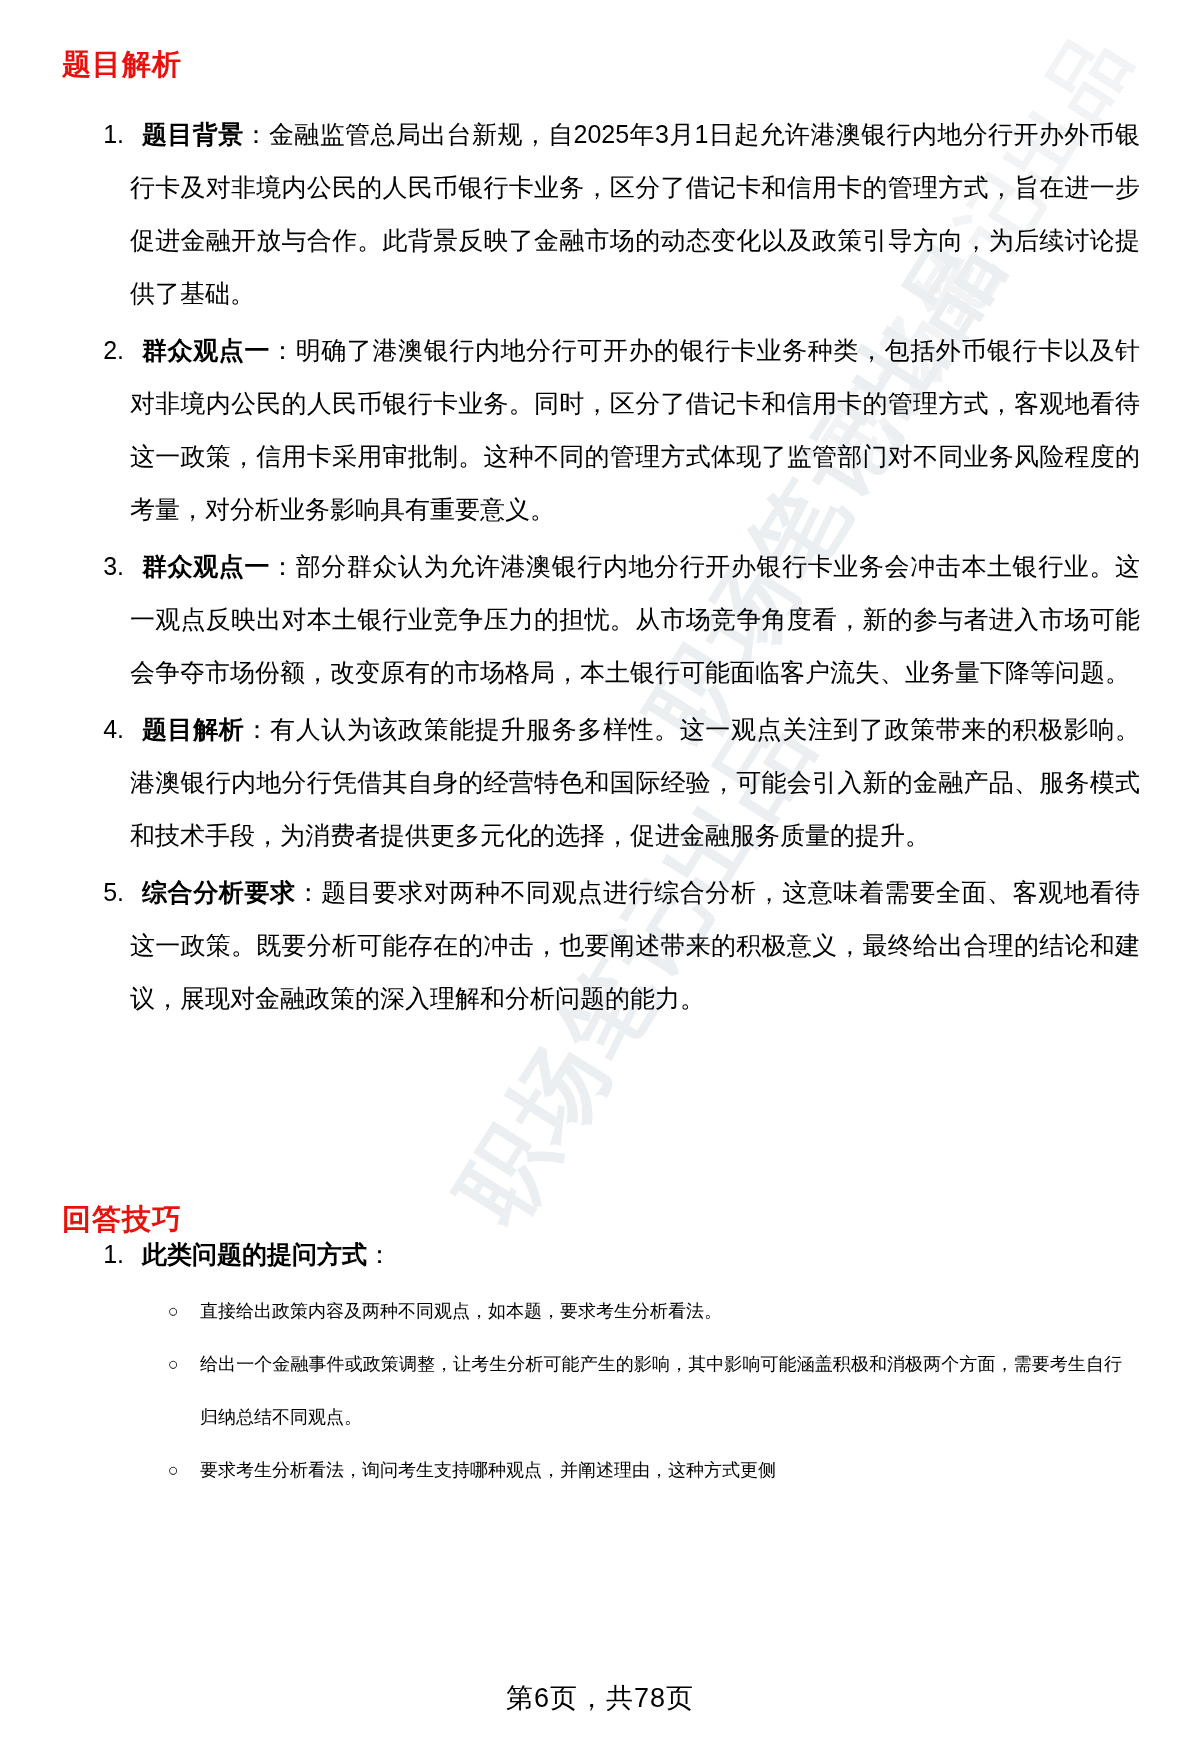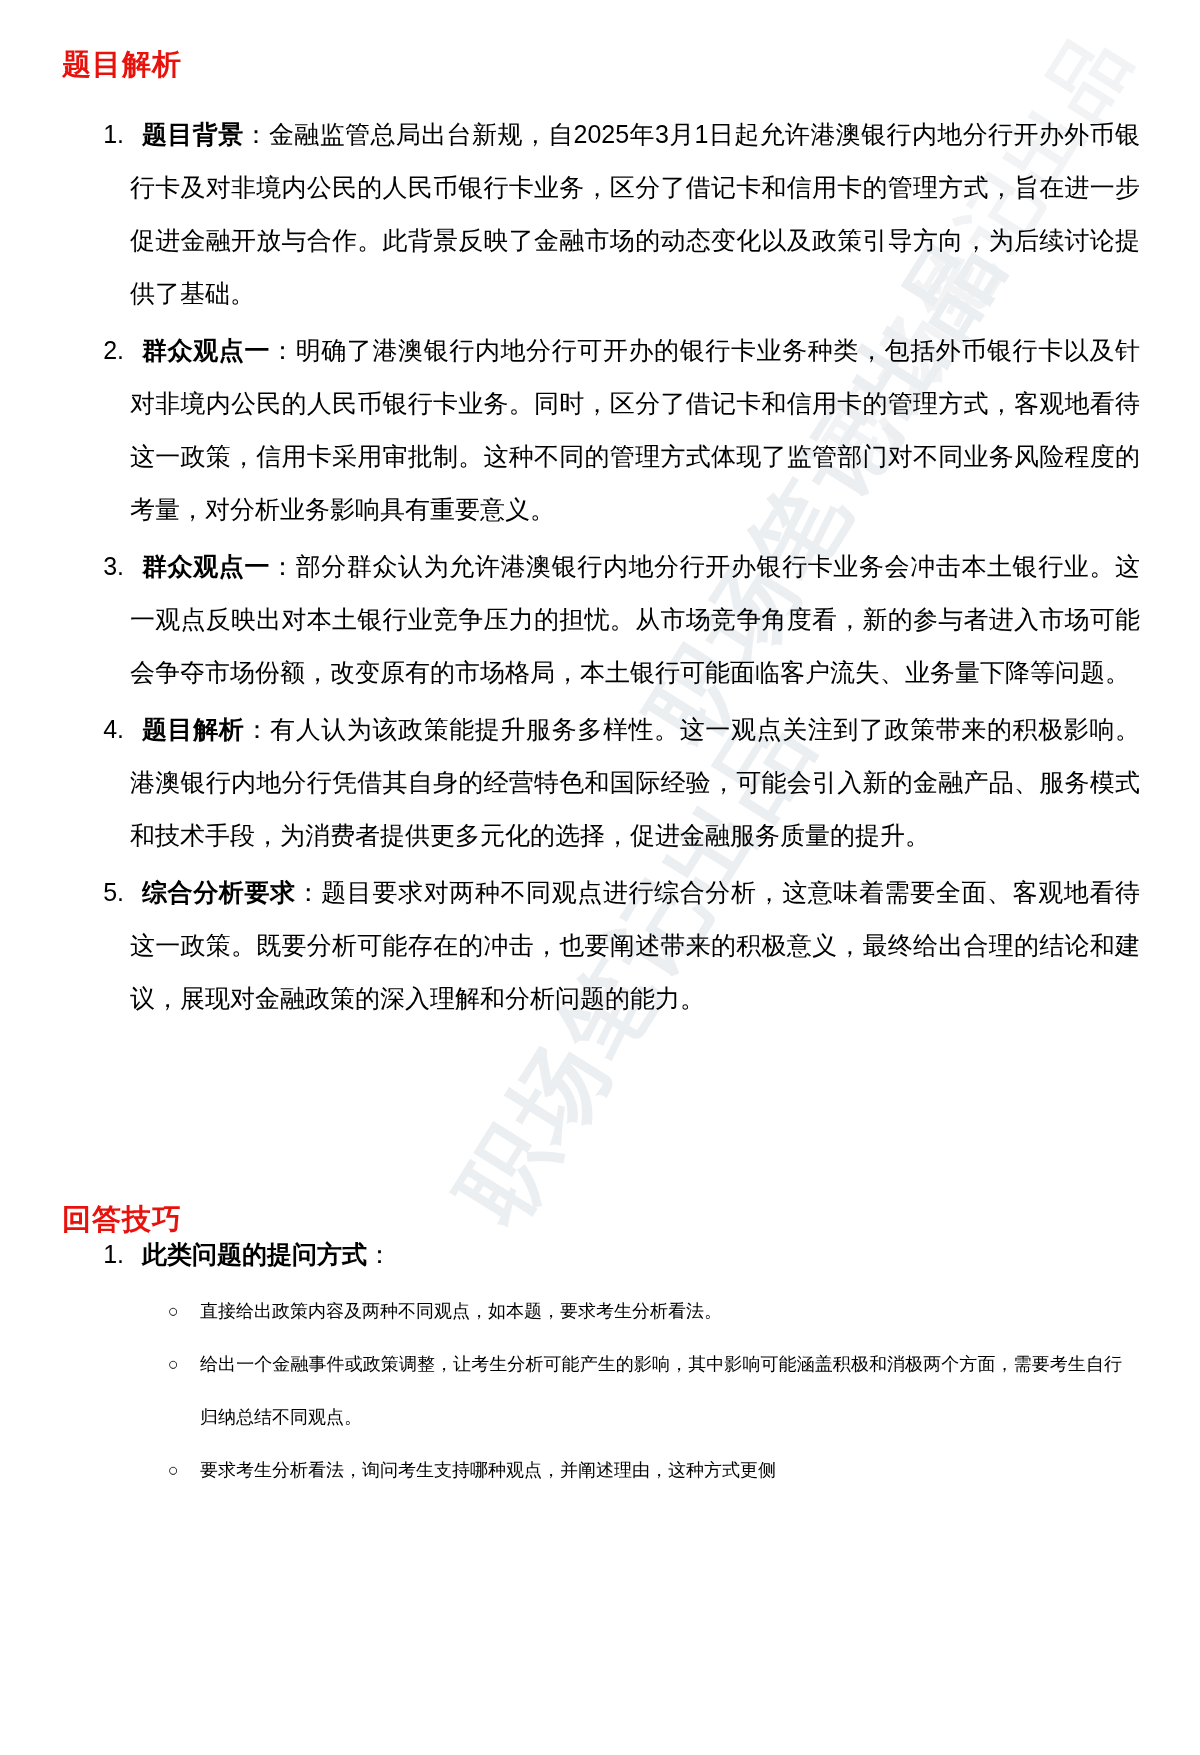--- a/index.html
+++ b/index.html
@@ -204,14 +204,15 @@
         <span class="bullet">○</span>
         <div class="sub-body">给出一个金融事件或政策调整，让考生分析可能产生的影响，其中影响可能涵盖积极和消极两个方面，需要考生自行归纳总结不同观点。</div>
       </li>
       <li class="sub-item">
         <span class="bullet">○</span>
         <div class="sub-body">要求考生分析看法，询问考生支持哪种观点，并阐述理由，这种方式更侧</div>
       </li>
     </ul>
   </div>
 
+  <div id="page-footer">第6页，共78页</div>
 
 </div>
 
 </body></html>

